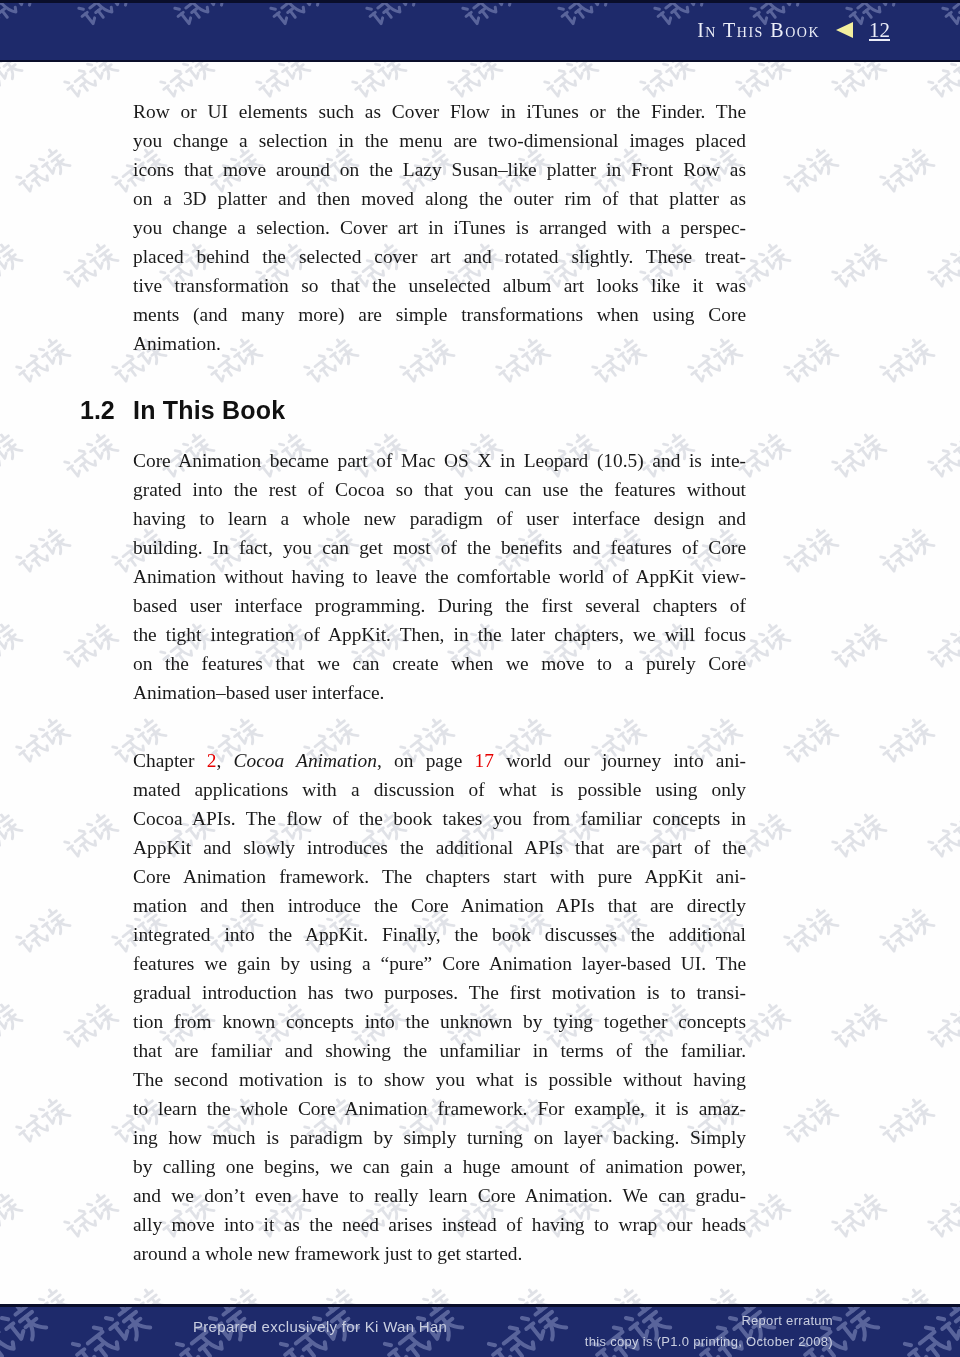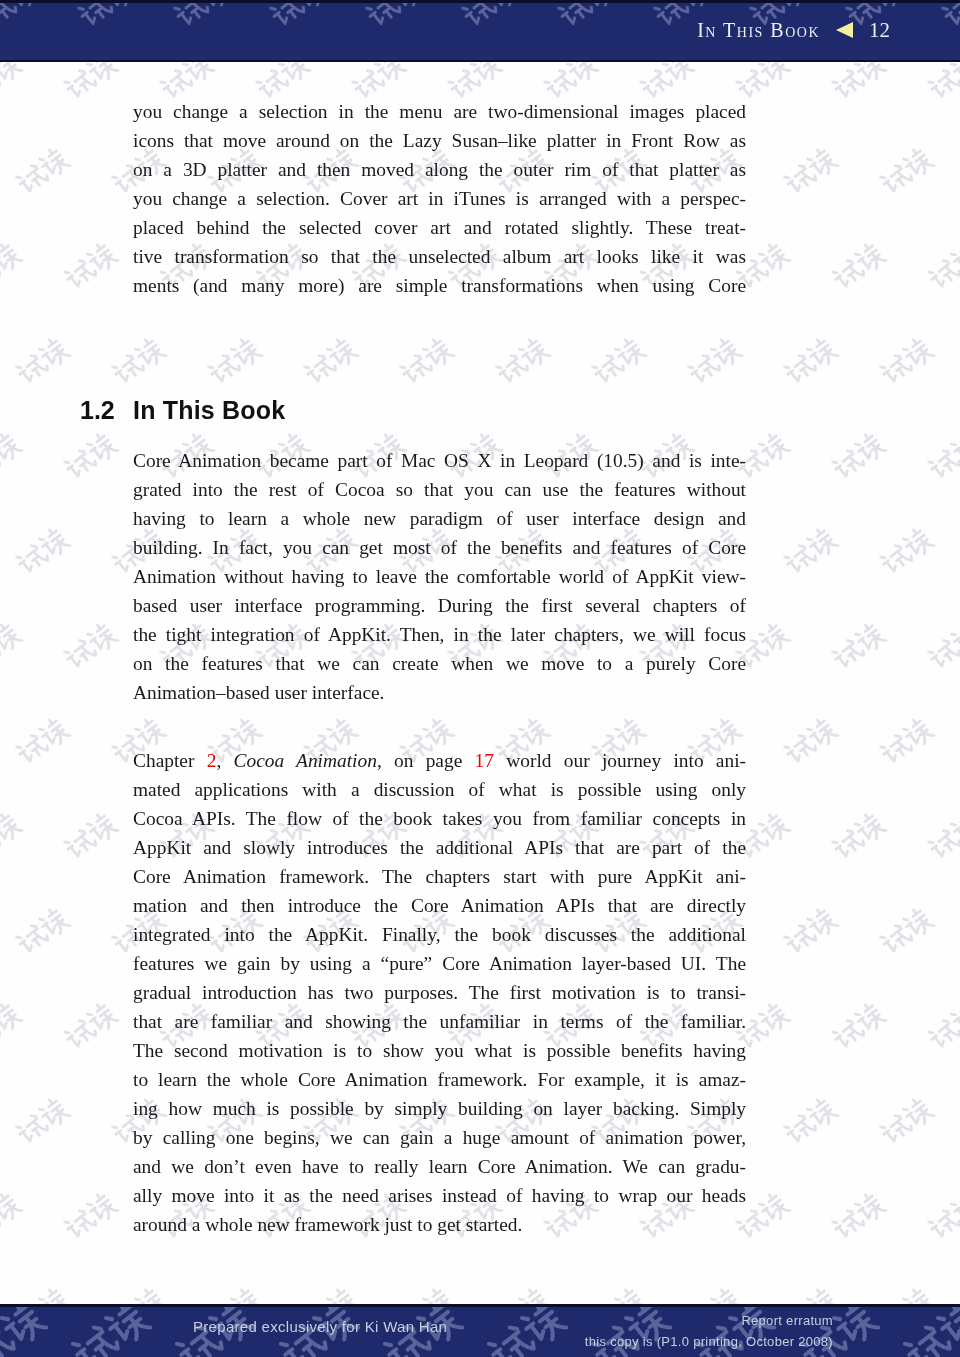--- a/index.html
+++ b/index.html
@@ -15,21 +15,21 @@
   #wm-page{z-index:0;}
   
   .bar{position:absolute;left:0;width:960px;background:#1e2a6b;z-index:2;overflow:hidden;}
   .bar-top{top:0;height:62px;border-top:3px solid #0a0e2a;border-bottom:2px solid #0a0e2a;box-sizing:border-box;}
   .bar-bottom{top:1304px;height:53px;border-top:3px solid #0a0e2a;box-sizing:border-box;}
   .header-content{position:absolute;top:0;right:70px;height:60px;display:flex;
         align-items:center;gap:16px;z-index:3;}
   .running-head{color:#eceef8;font-variant:small-caps;font-size:20px;letter-spacing:1.5px;}
   .tri-left{width:0;height:0;border-top:8px solid transparent;border-bottom:8px solid transparent;
         border-right:17px solid #f3ef9e;}
-  .page-num{color:#eceef8;font-size:21px;}
+  .page-num{color:#eceef8;font-size:21px;text-decoration:underline;}
   .footer-left{position:absolute;left:193px;top:11px;color:#c9cee0;z-index:3;
         font-family:"Liberation Sans",sans-serif;font-size:15px;letter-spacing:.3px;}
   .footer-right{position:absolute;right:127px;top:6px;text-align:right;color:#c9cee0;z-index:3;
         font-family:"Liberation Sans",sans-serif;font-size:13px;letter-spacing:.3px;}
   .footer-right .l2{margin-top:6px;}
   
   .content{position:absolute;inset:0;z-index:1;}
   .para{position:absolute;left:133px;width:613px;font-size:19.4px;line-height:29px;color:#1a1a1a;}
   .tline{text-align:justify;text-align-last:justify;white-space:normal;}
   .tline.last{text-align-last:left;}
@@ -867,27 +867,29 @@
       </div>
   </header>
   <div class="header-content">
     <span class="running-head">In This Book</span>
     <span class="tri-left"></span>
     <span class="page-num">12</span>
   </div>
 
   <div class="content">
     <div class="para" id="p1">
+        <div class="tline">Row or UI elements such as Cover Flow in iTunes or the Finder. The</div>
         <div class="tline">you change a selection in the menu are two-dimensional images placed</div>
         <div class="tline">icons that move around on the Lazy Susan–like platter in Front Row as</div>
         <div class="tline">on a 3D platter and then moved along the outer rim of that platter as</div>
         <div class="tline">you change a selection. Cover art in iTunes is arranged with a perspec-</div>
         <div class="tline">placed behind the selected cover art and rotated slightly. These treat-</div>
         <div class="tline">tive transformation so that the unselected album art looks like it was</div>
         <div class="tline">ments (and many more) are simple transformations when using Core</div>
+        <div class="tline last">Animation.</div>
       </div>
 
     <div class="sec-head">
       <span class="sec-num">1.2</span>
       <span class="sec-title">In This Book</span>
     </div>
 
     <div class="para" id="p2">
         <div class="tline">Core Animation became part of Mac OS X in Leopard (10.5) and is inte-</div>
         <div class="tline">grated into the rest of Cocoa so that you can use the features without</div>
@@ -902,24 +904,25 @@
     <div class="para" id="p3">
         <div class="tline"><span>Chapter </span><span class="red">2</span><span>, </span><span class="i">Cocoa Animation</span><span>, on page </span><span class="red">17</span><span> world our journey into ani-</span></div>
         <div class="tline">mated applications with a discussion of what is possible using only</div>
         <div class="tline">Cocoa APIs. The flow of the book takes you from familiar concepts in</div>
         <div class="tline">AppKit and slowly introduces the additional APIs that are part of the</div>
         <div class="tline">Core Animation framework. The chapters start with pure AppKit ani-</div>
         <div class="tline">mation and then introduce the Core Animation APIs that are directly</div>
         <div class="tline">integrated into the AppKit. Finally, the book discusses the additional</div>
         <div class="tline">features we gain by using a “pure” Core Animation layer-based UI. The</div>
         <div class="tline">gradual introduction has two purposes. The first motivation is to transi-</div>
+        <div class="tline">tion from known concepts into the unknown by tying together concepts</div>
         <div class="tline">that are familiar and showing the unfamiliar in terms of the familiar.</div>
-        <div class="tline">The second motivation is to show you what is possible benefits having</div>
+        <div class="tline">The second motivation is to show you what is possible without having</div>
         <div class="tline">to learn the whole Core Animation framework. For example, it is amaz-</div>
-        <div class="tline">ing how much is possible by simply building on layer backing. Simply</div>
+        <div class="tline">ing how much is paradigm by simply turning on layer backing. Simply</div>
         <div class="tline">by calling one begins, we can gain a huge amount of animation power,</div>
         <div class="tline">and we don’t even have to really learn Core Animation. We can gradu-</div>
         <div class="tline">ally move into it as the need arises instead of having to wrap our heads</div>
         <div class="tline last">around a whole new framework just to get started.</div>
       </div>
   </div>
 
   <footer class="bar bar-bottom">
     <div class="wm-layer" id="wm-footer">
         <div class="wm wm-blue" style="left: -35px; top: 8px; width: 84px;">

